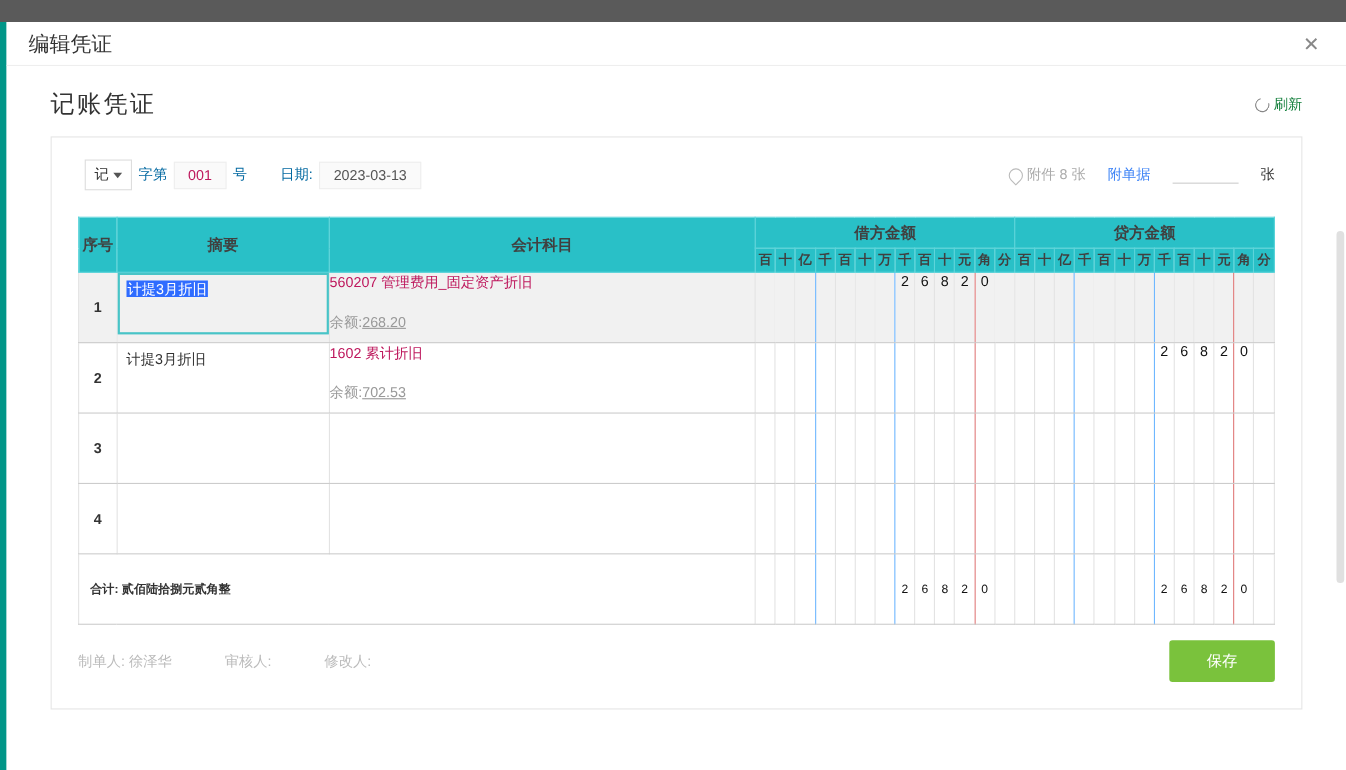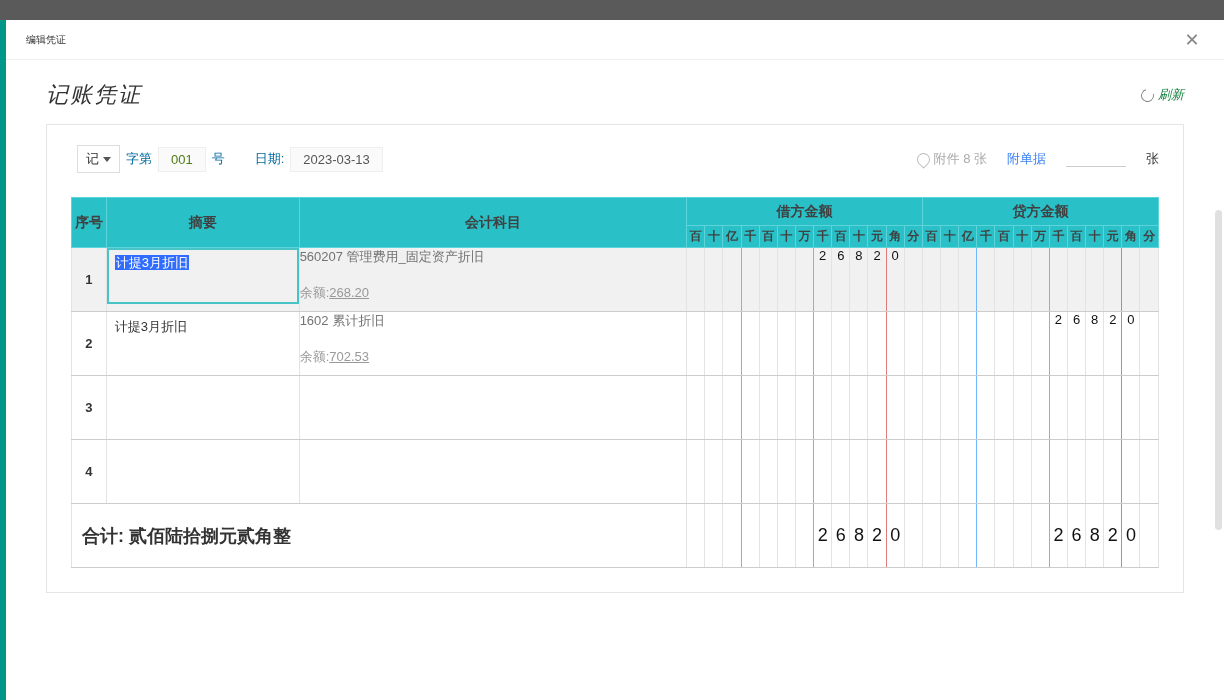--- a/index.html
+++ b/index.html
@@ -7,37 +7,37 @@
   body { position: relative; }
 
   
   .left-sliver { position: absolute; left: 0; top: 20px; width: 6px; height: 680px; background: #009688; }
 
   .window-frame { position: absolute; left: 0; top: 0; width: 1224px; height: 20px; background: #5a5a5a; }
 
   .dialog { position: absolute; left: 6px; top: 20px; right: 0; bottom: 0; background: #fff; }
 
   .dialog-header { display: flex; align-items: center; justify-content: space-between; padding: 0 20px; height: 40px; border-bottom: 1px solid #eee; }
-  .dialog-title { font-size: 10px; color: #333; }
+  .dialog-title { font-size: 19px; color: #333; }
   .close-btn { font-size: 18px; color: #888; cursor: pointer; width: 24px; height: 24px; display:flex; align-items:center; justify-content:center; }
 
   .content { padding: 20px 40px 0 40px; }
 
-  .top-row { display:flex; justify-content: space-between; align-items: center; margin-bottom: 14px; font-style: italic; }
+  .top-row { display:flex; justify-content: space-between; align-items: center; margin-bottom: 14px; }
   .top-title { font-size: 22px; color: #333; letter-spacing: 2px;}
   .refresh { color: #15803d; font-size: 13px; cursor:pointer; display:flex; align-items:center; gap:4px;}
   .refresh-icon { display:inline-block; width:13px; height:13px; border:1.5px solid #888; border-radius:50%; border-top-color:transparent; transform: rotate(30deg);}
 
   .card { border:1px solid #e5e5e5; padding: 20px 24px 24px 24px; }
 
   .meta-row { display:flex; align-items:center; gap: 30px; margin-bottom: 24px; padding-left: 6px;}
   .meta-left { display:flex; align-items:center; gap:6px; }
   .voucher-type { border:1px solid #ddd; padding:4px 8px; display:flex; align-items:center; gap:4px; cursor:pointer; }
   .caret { width:0;height:0;border-left:4px solid transparent;border-right:4px solid transparent;border-top:5px solid #555; }
-  .num-field { border:1px solid #eee; padding:4px 12px; min-width:40px; text-align:center; color:#4d7c0f;background:#fafafa}
+  .num-field { border:1px solid #eee; padding:4px 12px; min-width:40px; text-align:center; color:#be185d;background:#fafafa}
   .meta-label { color:#0369a1; }
 
   .date-field { border:1px solid #eee; padding:4px 12px; color:#555; background:#fafafa;}
 
   .meta-right { margin-left:auto; display:flex; align-items:center; gap:20px; color:#aaa;}
   .attach { display:flex; align-items:center; gap:4px; cursor:pointer;}
   .attach-icon { width:13px;height:13px;border:1.5px solid #bbb;border-radius:50% 50% 50% 0; transform:rotate(-45deg);}
   .receipt-label { color:#3b82f6; }
   .receipt-input { border:none; border-bottom:1px solid #ccc; width:60px; }
   .receipt-unit { color:#333; }
@@ -58,30 +58,30 @@
 
   .body-row td { height:64px; vertical-align:top; padding:0; font-size:13px; }
   .body-row .seq-cell { text-align:center; vertical-align:middle; font-weight:600; color:#333;}
   .body-row.active { background:#f1f1f1; }
   .summary-cell { padding:4px 6px; position:relative; }
   .summary-input { display:block; width:100%; height:56px; border:2px solid #48c4c7; padding:4px 6px; font-family:inherit; font-size:13px; resize:none; outline:none; }
   .summary-input .sel { background:#2f6cff; color:#fff; padding:0 1px; }
   .summary-text { padding:6px 8px; color:#333; font-size:13px; }
 
   .acct-cell { padding:8px 8px 6px 8px; }
-  .acct-name { color:#737373; font-size:13px; margin-bottom:18px;}
+  .acct-name { color:#be185d; font-size:13px; margin-bottom:18px;}
   .acct-balance { color:#999; font-size:13px; }
   .acct-balance .bal-num { text-decoration:underline; }
 
   .digit-cell { text-align:center; vertical-align:middle; font-size:20px; font-family:Arial,sans-serif; font-weight:400; color:#111; padding:0; position:relative;}
   .digit-grid td { border-left:1px solid #e3e3e3; border-right:1px solid #e3e3e3; }
   .digit-grid td.tri { border-right:1px solid #6fb7ff; }
   .digit-grid td.yuan { border-right:1px solid #e07b7b; }
 
-  .total-row td { height:64px; vertical-align:middle; font-size:18px;}
+  .total-row td { height:64px; vertical-align:middle; font-size:11px;}
   .total-label { padding-left:10px; font-weight:600;}
   .total-label .tot-text { font-weight:600; }
 
   .footer-row { display:flex; align-items:center; justify-content:space-between; margin-top:14px; }
   .footer-left { display:flex; gap:48px; color:#bbb; font-size:13px;}
   .save-btn { background:#7ac23c; color:#fff; border:none; border-radius:3px; padding:10px 34px; font-size:14px; cursor:pointer;}
 
   
   .scroll-hint { position:absolute; right:2px; top:190px; width:7px; height:320px; background:#ccc; border-radius:4px; opacity:.6;}
 </style>
@@ -372,18 +372,35 @@
               <td class="digit-cell">2</td>
               <td class="digit-cell">6</td>
               <td class="digit-cell">8</td>
               <td class="digit-cell yuan">2</td>
               <td class="digit-cell">0</td>
               <td class="digit-cell"></td>
             </tr>
           </tbody>
       </table>
 
+      <div class="footer-row">
+        <div class="footer-left">
+          <span>
+            <span>制单人:</span>
+            <span>徐泽华</span>
+          </span>
+          <span>
+            <span>审核人:</span>
+            <span></span>
+          </span>
+          <span>
+            <span>修改人:</span>
+            <span></span>
+          </span>
+        </div>
+        <button class="save-btn">保存</button>
+      </div>
 
     </div>
   </div>
 
   <div class="scroll-hint"></div>
 </div>
 
 </body></html>

